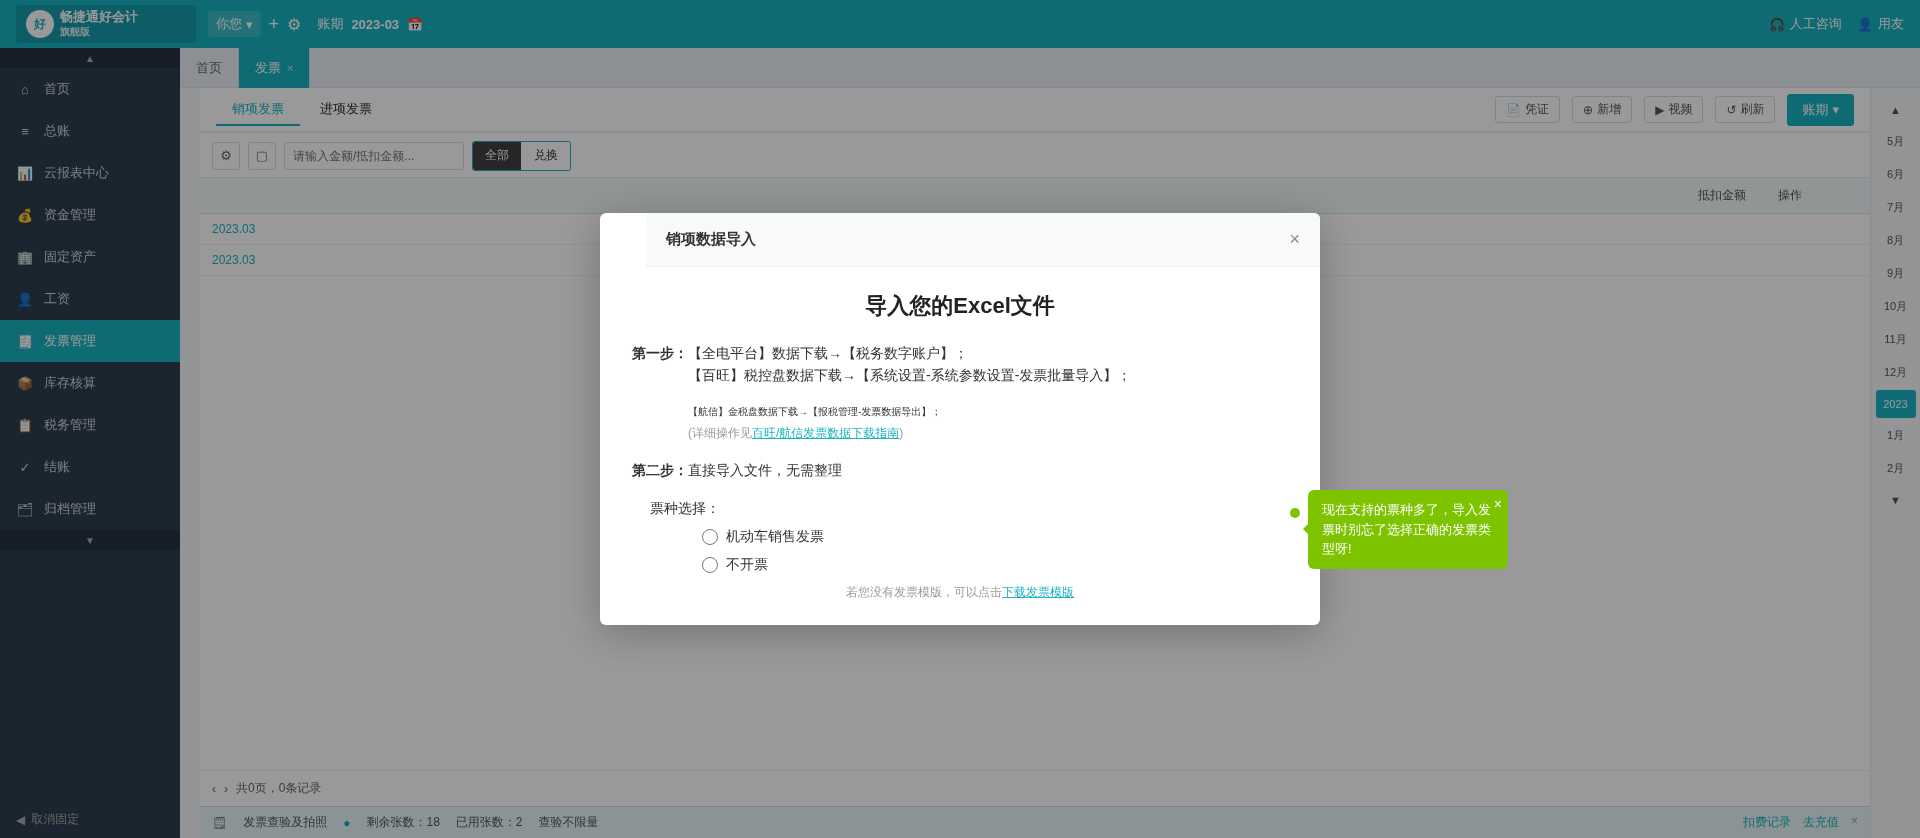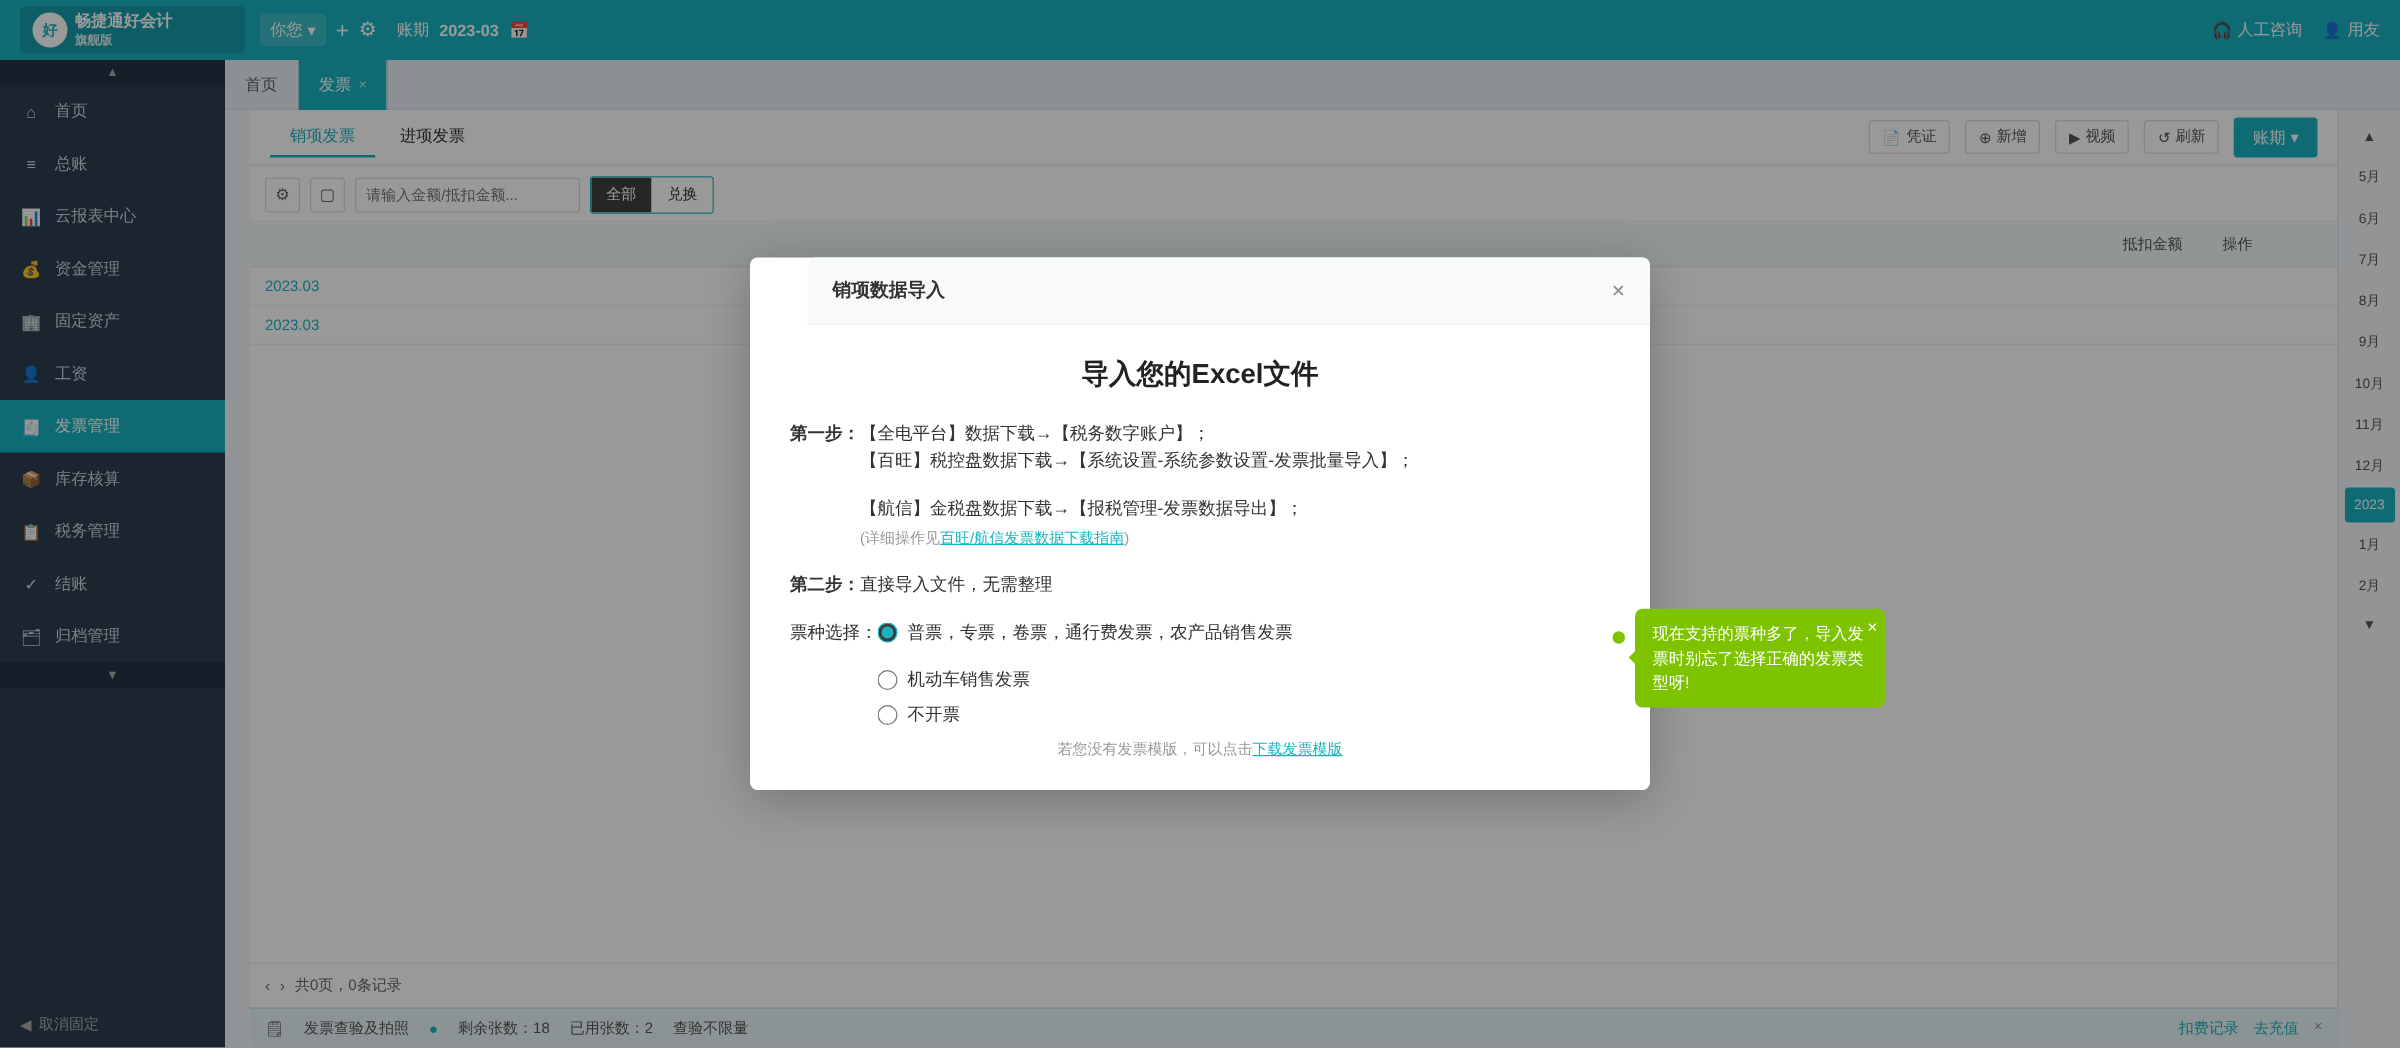--- a/index.html
+++ b/index.html
@@ -554,41 +554,37 @@
 
     <div class="dialog-body">
       <div class="dialog-main-title">导入您的Excel文件</div>
 
       <div class="step-block">
         <div style="display:flex;">
           <span class="step-label" style="min-width:56px;display:inline-block;">第一步：</span>
           <div>
             <div style="font-size:14px;color:#333;">【全电平台】数据下载→【税务数字账户】；</div>
             <div style="font-size:14px;color:#333;margin-top:4px;">【百旺】税控盘数据下载→【系统设置-系统参数设置-发票批量导入】；</div>
-            <div style="font-size:14px;color:#333;margin-top:20px;">【航信】金税盘数据下载→【报税管理-发票数据导出】；</div>
+            <div style="font-size:10px;color:#333;margin-top:20px;">【航信】金税盘数据下载→【报税管理-发票数据导出】；</div>
           </div>
         </div>
         <div style="padding-left:56px;margin-top:6px;font-size:12px;color:#999;">
           <span>(详细操作见</span><a style="color:#1ab3c0;text-decoration:underline;cursor:pointer;">百旺/航信发票数据下载指南</a><span>)</span>
         </div>
       </div>
 
       <div class="step-block" style="display:flex;align-items:center;">
         <span class="step-label" style="min-width:56px;display:inline-block;">第二步：</span>
         <span class="step-text" style="font-size:14px;color:#333;">直接导入文件，无需整理</span>
       </div>
 
       <div class="radio-group" style="position:relative;">
-        <div style="display:flex;align-items:flex-start;margin-bottom:10px;">
+        <div style="display:flex;align-items:flex-start;margin-bottom:10px;margin-left:18px;">
           <span style="font-size:14px;color:#333;min-width:70px;">票种选择：</span>
           <div style="position:relative;flex:1;">
-            <div class="radio-row">
-              <input type="radio" name="ticket" class="radio-input" checked="" style="">
-              <span>普票，专票，卷票，通行费发票，农产品销售发票</span>
-            </div>
 
             <div style="position:absolute;right:-220px;top:-10px;">
               <div style="width:10px;height:10px;border-radius:50%;background:#7dc300;position:absolute;left:-18px;top:18px;"></div>
               <div style="background:#7dc300;color:white;padding:10px 14px;border-radius:6px;font-size:13px;width:200px;line-height:1.5;position:relative;">
                 <span style="position:absolute;right:6px;top:4px;color:white;cursor:pointer;font-size:14px;">×</span>
                 <span>现在支持的票种多了，导入发票时别忘了选择正确的发票类型呀!</span>
                 <div style="position:absolute;left:-10px;top:50%;transform:translateY(-50%);border:5px solid transparent;border-right-color:#7dc300;"></div>
               </div>
             </div>
           </div>

